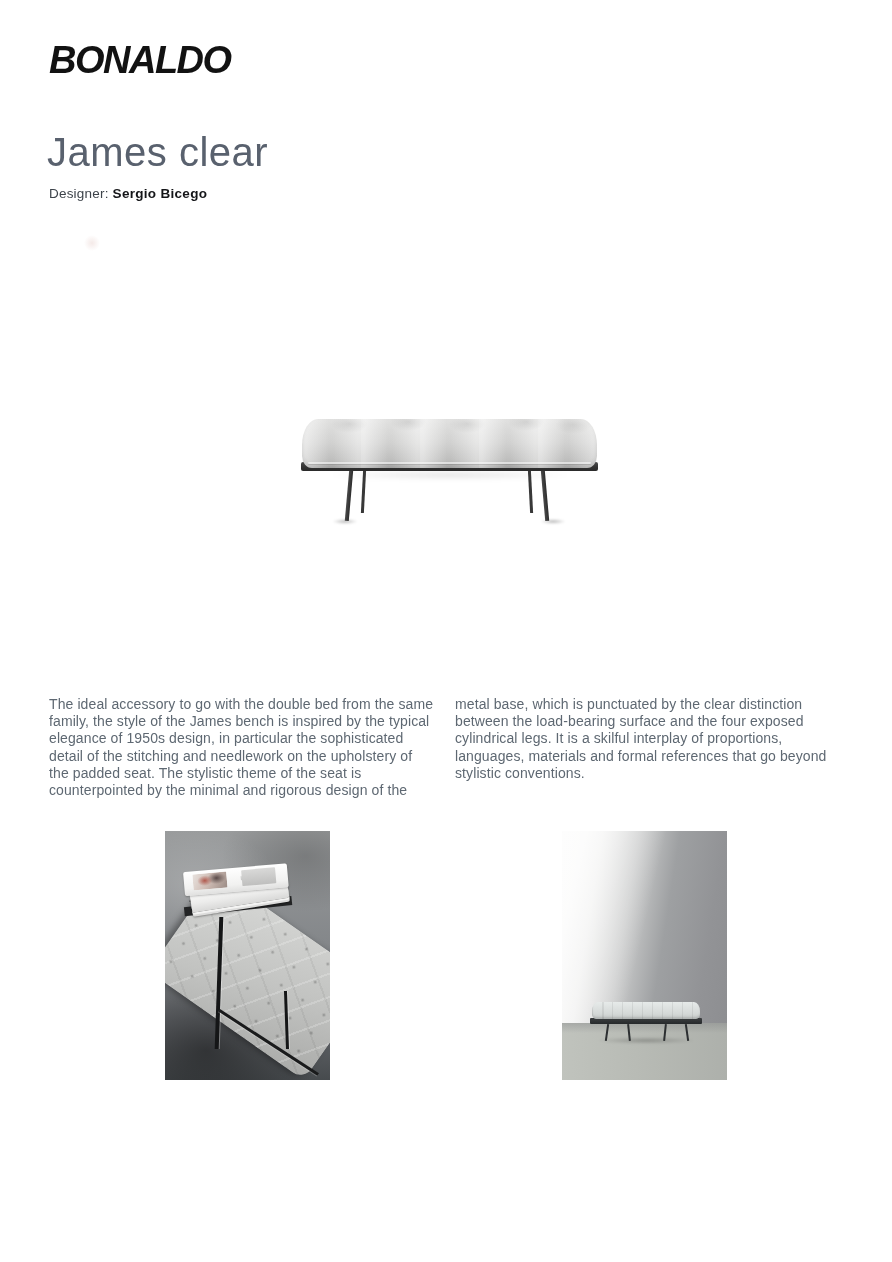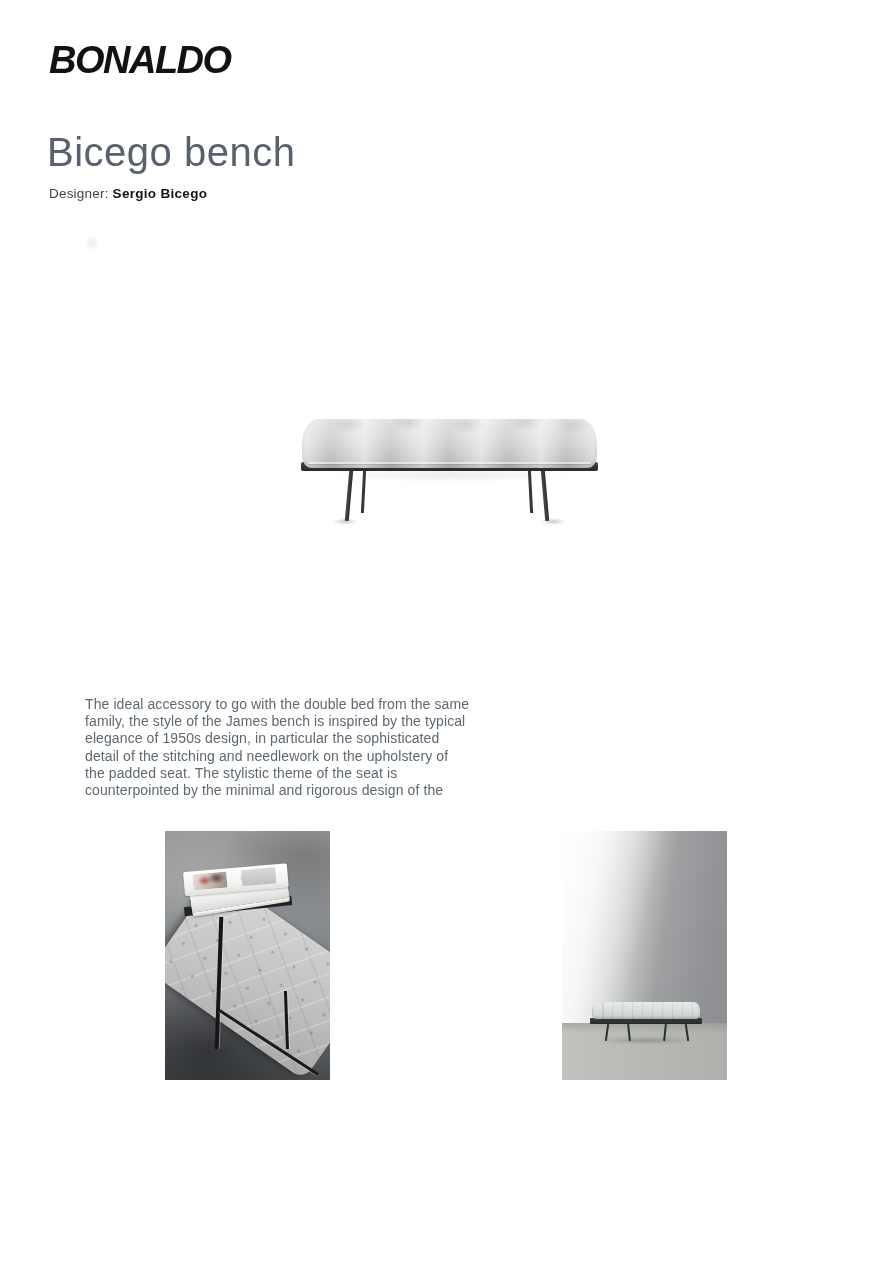--- a/index.html
+++ b/index.html
@@ -79,21 +79,21 @@
     position:absolute; width:34px; height:7px;
     background:radial-gradient(closest-side, rgba(0,0,0,0.28), rgba(0,0,0,0) 75%);
     filter:blur(1px);
   }
   .lsh-a { left:328px; top:278px; }
   .lsh-b { left:536px; top:278px; }
 
   
   .description {
     position:absolute; left:49px; top:696px; width:800px;
-    display:flex; gap:12px;margin-left:36px;
+    display:flex; gap:12px;
   }
   .col {
     width:403px; font-size:14px; line-height:17.2px;
     color:#5e6872; letter-spacing:0.1px; white-space:pre-line;
   }
 
   
   .photo {
     position:absolute; top:831px; width:165px; height:249px; overflow:hidden;
   }
@@ -202,21 +202,21 @@
   .pr-leg.l3 { left:74px; transform:rotate(6deg); }
   .pr-leg.l4 { left:96px; transform:rotate(-8deg); }
 </style>
 </head>
 <body>
 
 <div class="page">
 
   <div class="logo">BONALDO</div>
 
-  <h1 class="title">Bicego bench</h1>
+  <h1 class="title">James clear</h1>
   <div class="designer-line">
     <span>Designer:</span><span class="designer-name">Sergio Bicego</span>
   </div>
 
   <div class="faint-mark"></div>
 
   <div class="hero">
     <div class="hero-floor-shadow"></div>
     <div class="leg-shadow lsh-a"></div>
     <div class="leg-shadow lsh-b"></div>
@@ -228,20 +228,25 @@
     <div class="hero-cushion"></div>
   </div>
 
   <div class="description">
     <p class="col">The ideal accessory to go with the double bed from the same
 family, the style of the James bench is inspired by the typical
 elegance of 1950s design, in particular the sophisticated
 detail of the stitching and needlework on the upholstery of
 the padded seat. The stylistic theme of the seat is
 counterpointed by the minimal and rigorous design of the</p>
+    <p class="col">metal base, which is punctuated by the clear distinction
+between the load-bearing surface and the four exposed
+cylindrical legs. It is a skilful interplay of proportions,
+languages, materials and formal references that go beyond
+stylistic conventions.</p>
   </div>
 
   <div class="photo photo-left">
     <div class="pl-frame"></div>
     <div class="pl-cushion"></div>
     <div class="pl-leg a"></div>
     <div class="pl-leg b"></div>
     <div class="pl-stretcher"></div>
     <div class="pl-books">
       <div class="pl-book-tray"></div>

